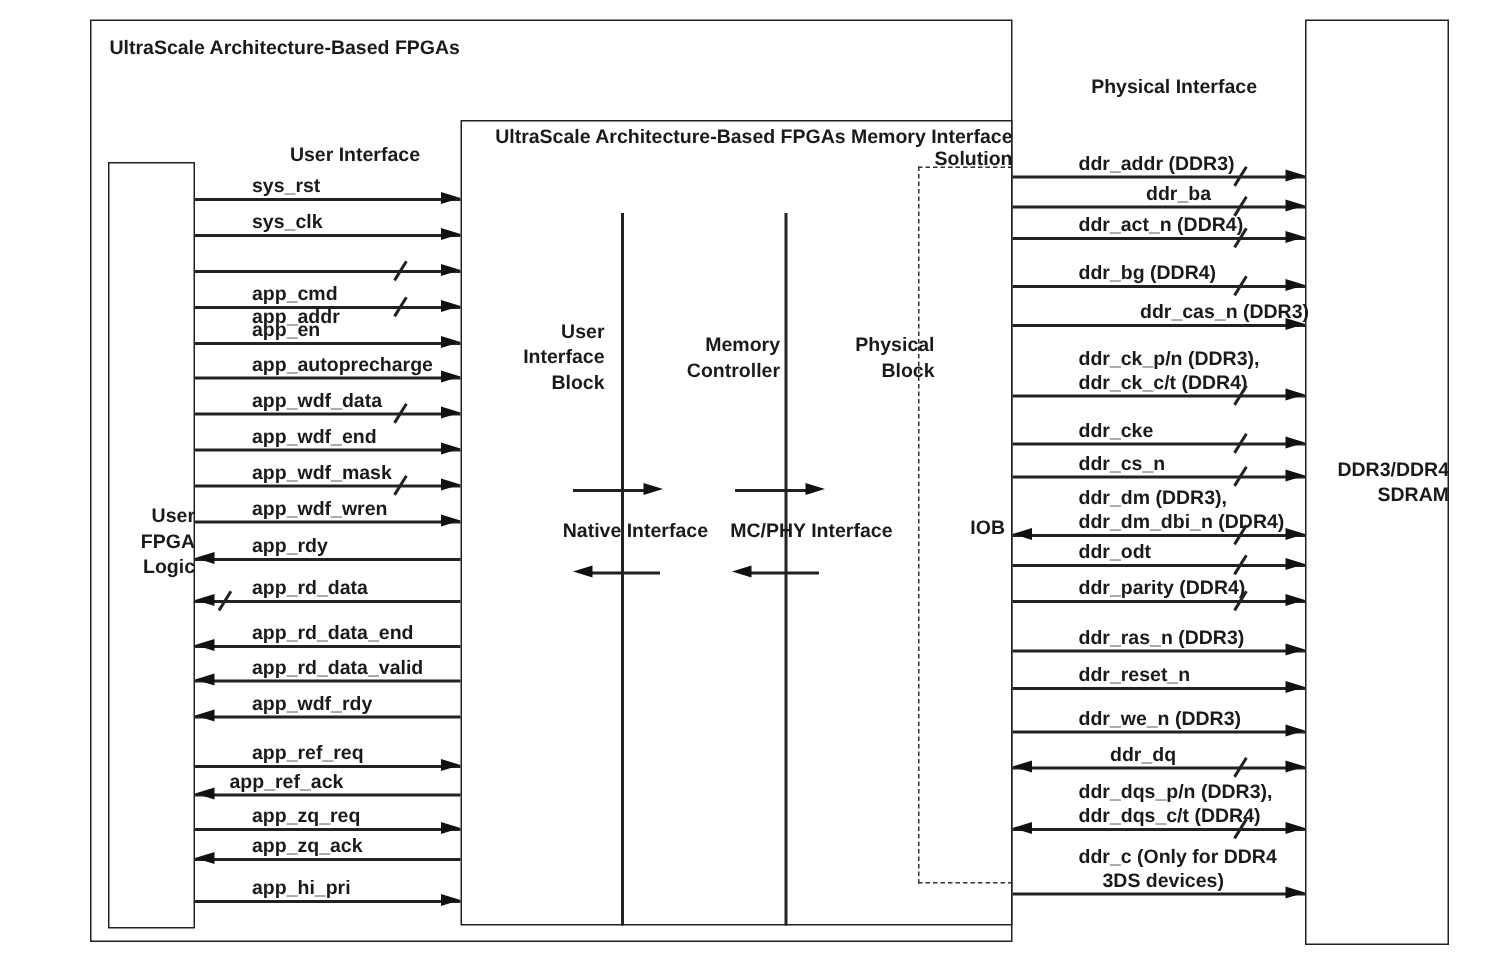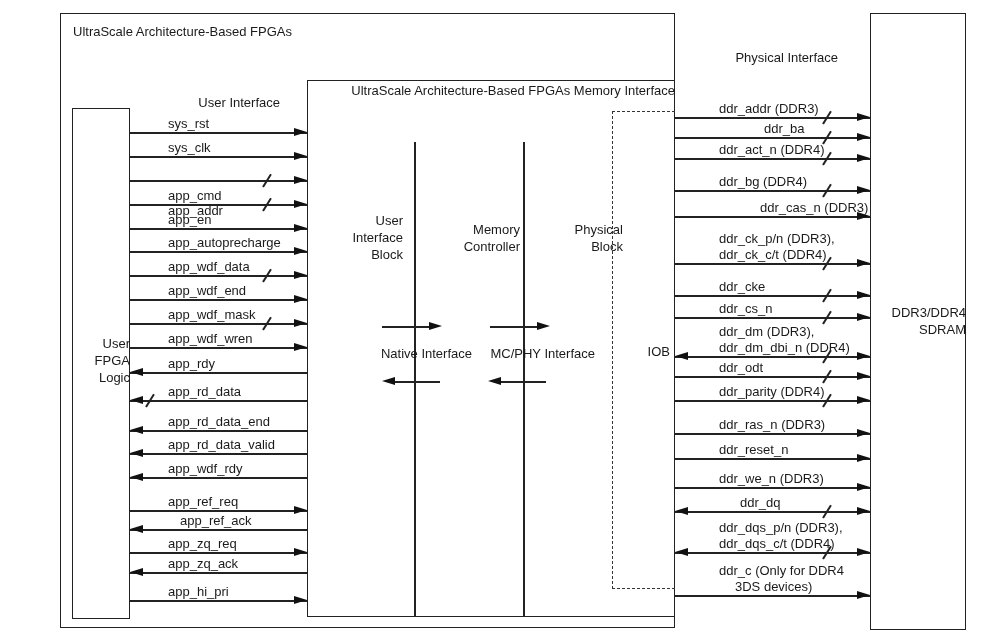--- a/index.html
+++ b/index.html
@@ -1,19 +1,20 @@
 <!DOCTYPE html>
 <html><head>
 <meta charset="utf-8">
 <style>
   html,body{margin:0;padding:0;background:#fff;}
   #canvas{
     position:relative;width:1000px;height:641px;background:#ffffff;
     font-family:"Liberation Sans","DejaVu Sans",sans-serif;color:#1a1a1a;
     overflow:hidden;
+    font-weight:bold;
   }
   .box{position:absolute;border:1.6px solid #222;background:transparent;box-sizing:border-box;}
   .dashedbox{position:absolute;border:1.6px dashed #333;border-right:none;box-sizing:border-box;}
   .lbl{position:absolute;font-size:13px;line-height:16px;white-space:nowrap;color:#1a1a1a;}
   .ctr{text-align:right;}
   .hline{position:absolute;height:1.6px;background:#222;}
   .vline{position:absolute;width:1.6px;background:#222;}
   .arr-r{position:absolute;width:0;height:0;border-top:4.5px solid transparent;border-bottom:4.5px solid transparent;border-left:13px solid #111;}
   .arr-l{position:absolute;width:0;height:0;border-top:4.5px solid transparent;border-bottom:4.5px solid transparent;border-right:13px solid #111;}
   .slash{position:absolute;width:1.8px;height:15px;background:#222;transform:rotate(32deg);}
@@ -29,20 +30,21 @@
   <div class="box" style="left:72px;top:108px;width:58px;height:511px;"></div>
   <div class="lbl ctr" style="left:72px;top:335px;width:58px;line-height:17px;">
     <div>User</div>
     <div>FPGA</div>
     <div>Logic</div>
   </div>
 
   <div class="box" style="left:307px;top:80px;width:368px;height:537px;"></div>
   <div class="lbl ctr" style="left:307px;top:83px;width:368px;line-height:15px;">
     <div>UltraScale Architecture-Based FPGAs Memory Interface</div>
+    <div>Solution</div>
   </div>
 
   <div class="vline" style="left:414px;top:142px;height:475px;"></div>
   <div class="vline" style="left:523px;top:142px;height:475px;"></div>
 
   <div class="lbl ctr" style="left:313px;top:212px;width:90px;line-height:17px;">
     <div>User</div>
     <div>Interface</div>
     <div>Block</div>
   </div>
@@ -158,21 +160,21 @@
         <div class="lbl" style="left: 168px; top: 461px;">app_wdf_rdy</div>
         <div class="hline" style="left: 130px; top: 477px; width: 177px;"></div>
         <div class="arr-l" style="left: 130px; top: 473px;"></div>
       </div>
       <div class="" style="position: absolute; left: 0px; top: 0px;">
         <div class="lbl" style="left: 168px; top: 494px;">app_ref_req</div>
         <div class="hline" style="left: 130px; top: 510px; width: 177px;"></div>
         <div class="arr-r" style="left: 294px; top: 506px;"></div>
       </div>
       <div class="" style="position: absolute; left: 0px; top: 0px;">
-        <div class="lbl" style="left: 180px; top: 513px;">app_ref_ack</div>
+        <div class="lbl" style="left: 153px; top: 513px;">app_ref_ack</div>
         <div class="hline" style="left: 130px; top: 529px; width: 177px;"></div>
         <div class="arr-l" style="left: 130px; top: 525px;"></div>
       </div>
       <div class="" style="position: absolute; left: 0px; top: 0px;">
         <div class="lbl" style="left: 168px; top: 536px;">app_zq_req</div>
         <div class="hline" style="left: 130px; top: 552px; width: 177px;"></div>
         <div class="arr-r" style="left: 294px; top: 548px;"></div>
       </div>
       <div class="" style="position: absolute; left: 0px; top: 0px;">
         <div class="lbl" style="left: 168px; top: 556px;">app_zq_ack</div>

